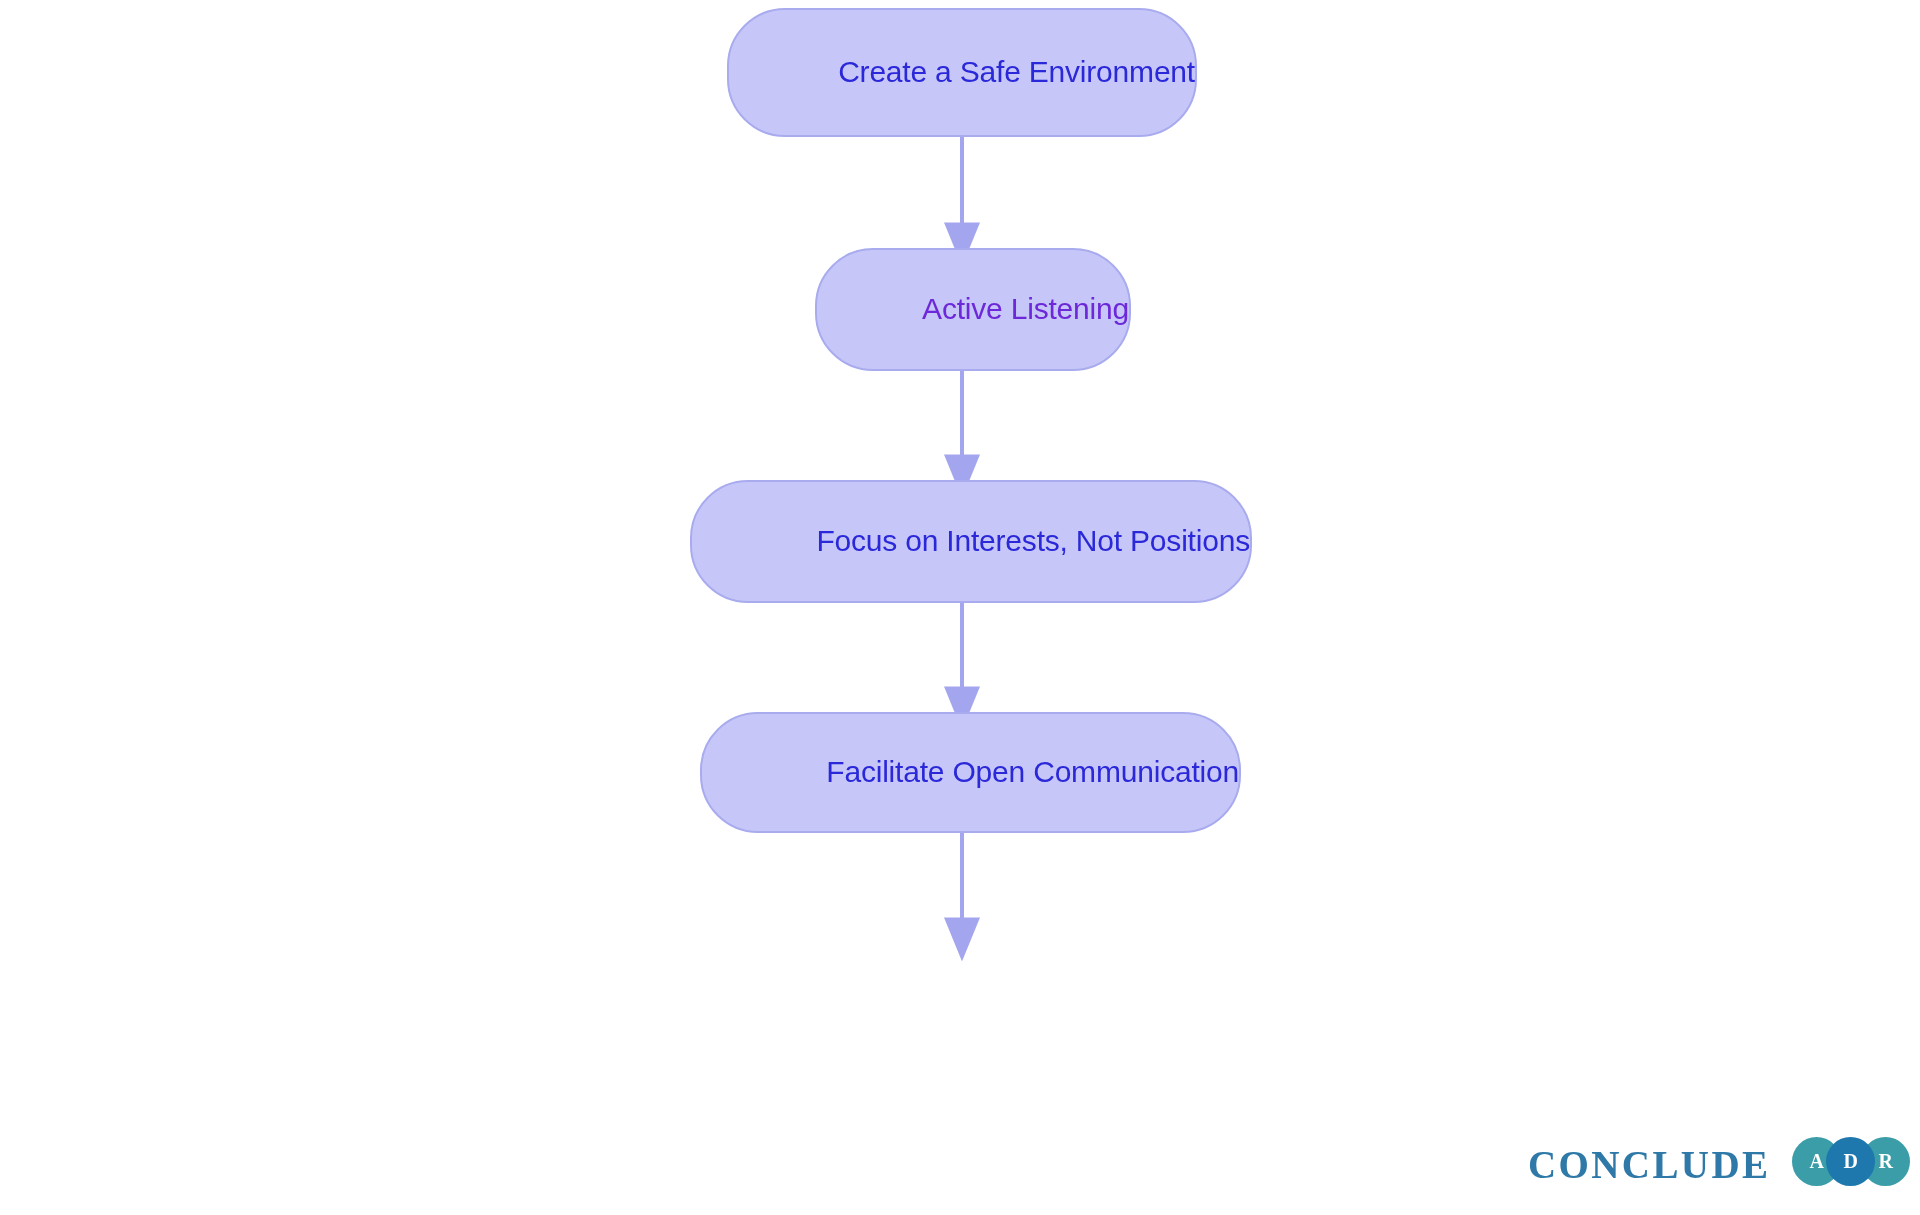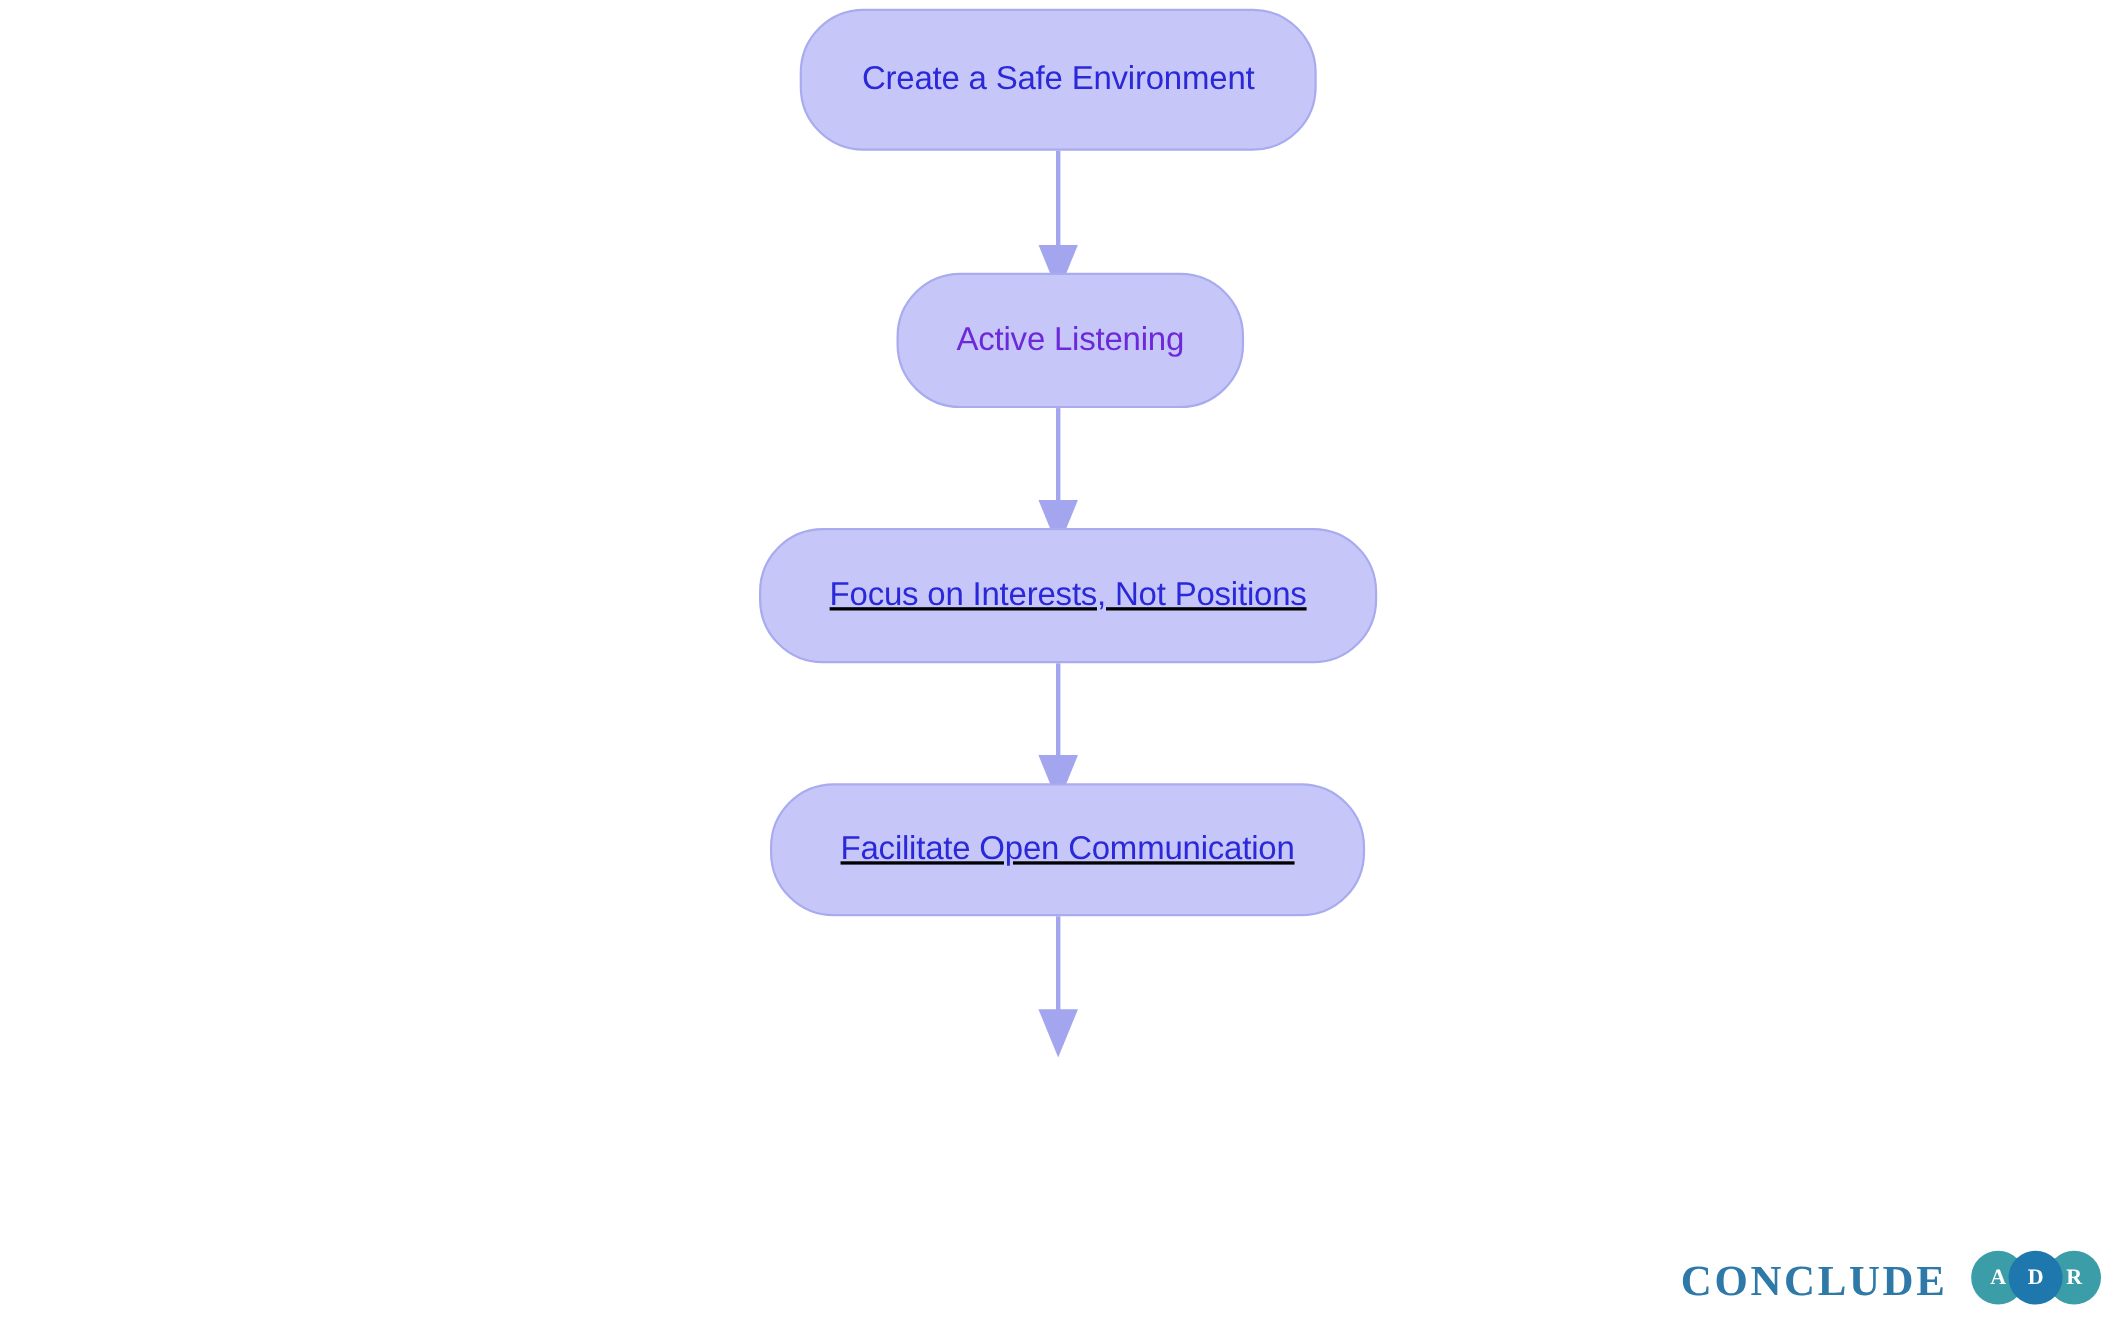--- a/index.html
+++ b/index.html
@@ -28,37 +28,37 @@
 
   
   .node {
     position: absolute;
     box-sizing: border-box;
     background: #c6c7f8;
     border: 2px solid #a9abef;
     border-radius: 58px;
     display: flex;
     align-items: center;
-    justify-content: center;
+    justify-content: flex-end;
     text-align: center;
   }
   .node-label {
     color: #2a28d8;
     font-family: "Liberation Sans", sans-serif;
     font-size: 30px;
     font-weight: 400;
     letter-spacing: -0.2px;
     line-height: 1.15;
     white-space: nowrap;
   }
 
   #node-0 { left: 727px;  top: 8px;    width: 470px; height: 129px; }
   #node-1 { left: 815px;  top: 248px;  width: 316px; height: 123px; }
   #node-2 { left: 690px;  top: 480px;  width: 562px; height: 123px; }
-  #node-3 { left: 700px;  top: 712px;  width: 541px; height: 121px; text-decoration: underline; }
+  #node-3 { left: 700px;  top: 712px;  width: 541px; height: 121px; }
   #node-4 { left: 850px;  top: 943px;  width: 219px; height: 122px; }
 
   
   .connector {
     position: absolute;
     left: 0;
     top: 0;
     width: 1920px;
     height: 1215px;
     pointer-events: none;
@@ -136,21 +136,21 @@
   </svg>
 
   <div class="node" id="node-0" style="background: rgb(198, 199, 248); border-color: rgb(169, 171, 239);">
     <span class="node-label" style="color: rgb(42, 40, 216);">Create a Safe Environment</span>
   </div>
 
   <div class="node" id="node-1" style="background: rgb(198, 199, 248); border-color: rgb(169, 171, 239);">
     <span class="node-label" style="color: #6d28d9;">Active Listening</span>
   </div>
 
-  <div class="node" id="node-2" style="background: rgb(198, 199, 248); border-color: rgb(169, 171, 239); text-decoration: underline;">
+  <div class="node" id="node-2" style="background: rgb(198, 199, 248); border-color: rgb(169, 171, 239);">
     <span class="node-label" style="color: rgb(42, 40, 216);">Focus on Interests, Not Positions</span>
   </div>
 
   <div class="node" id="node-3" style="background: rgb(198, 199, 248); border-color: rgb(169, 171, 239);">
     <span class="node-label" style="color: rgb(42, 40, 216);">Facilitate Open Communication</span>
   </div>
 
 
 </div>
 

